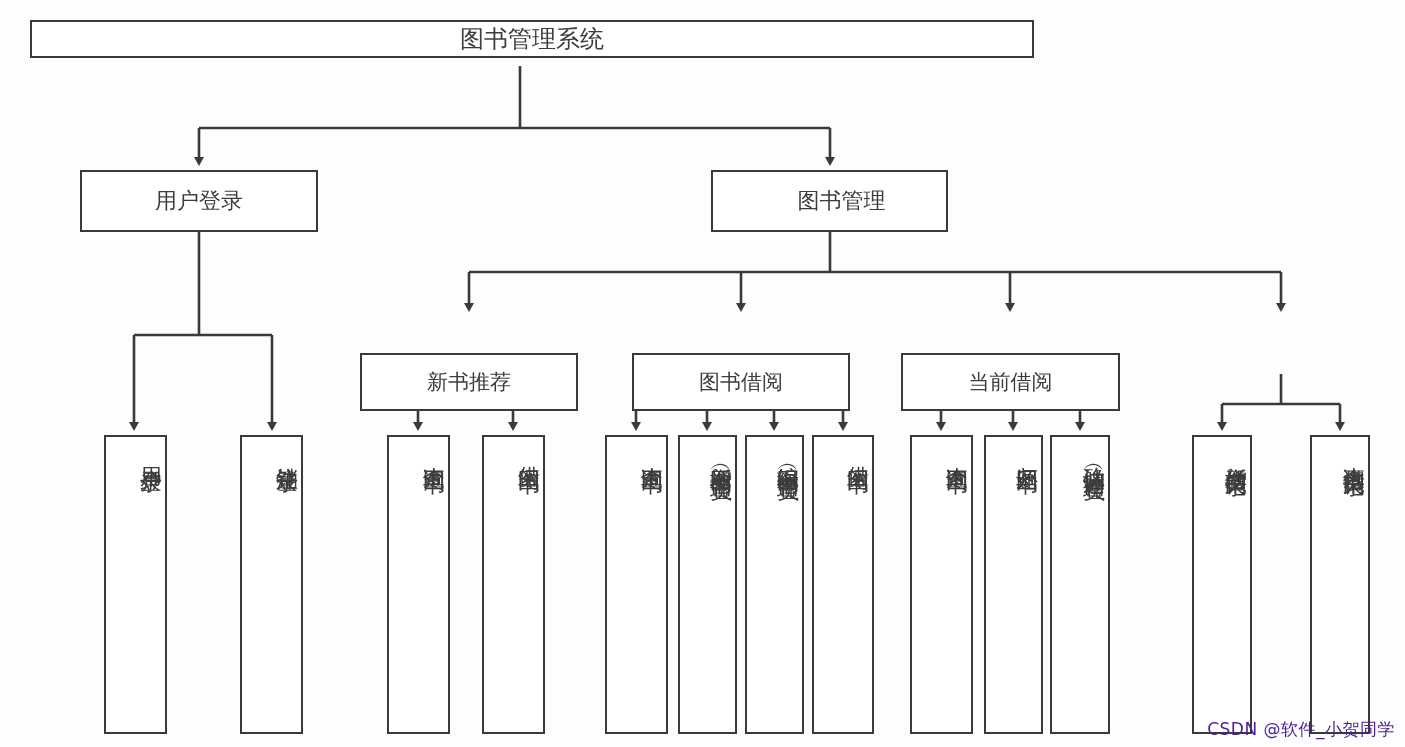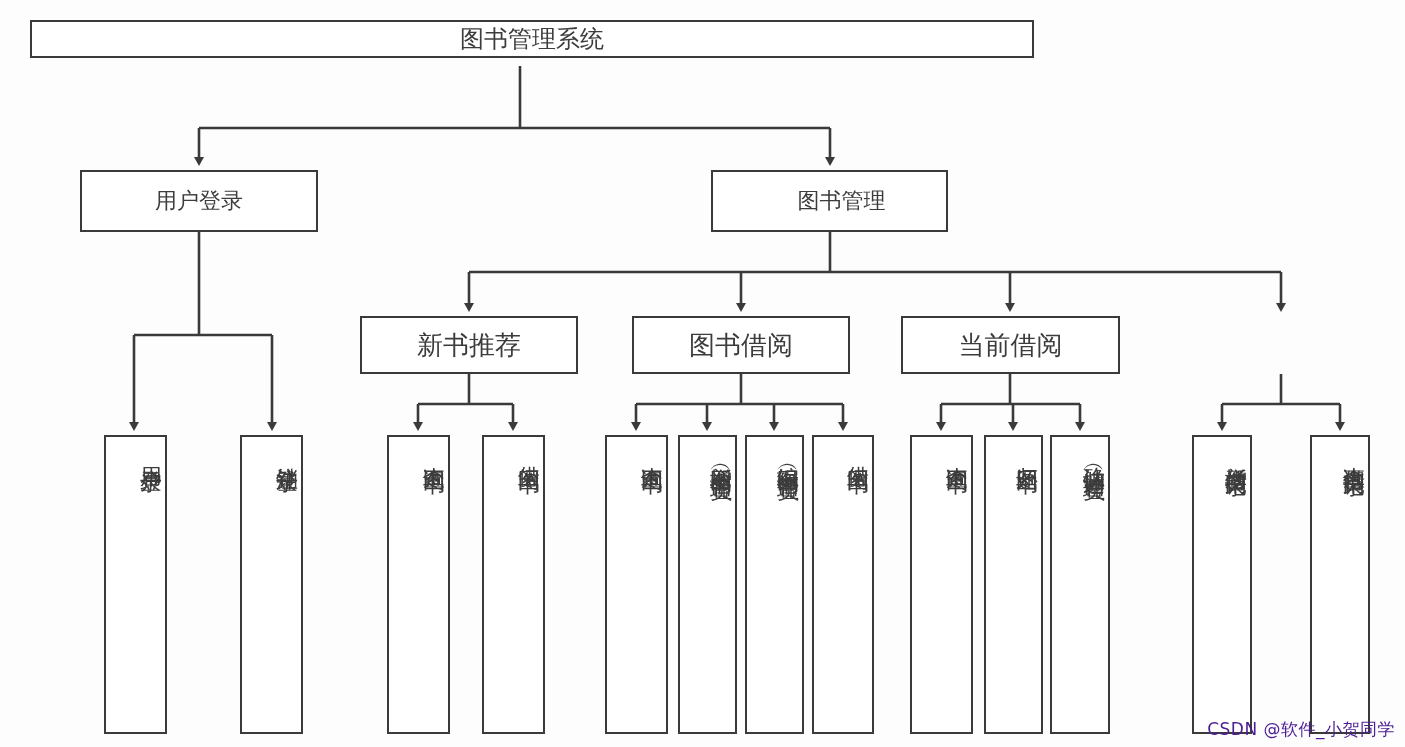--- a/index.html
+++ b/index.html
@@ -29,21 +29,22 @@
     color: #3c3c3c;
     line-height: 1.25;
   }
   .node.root {
     font-size: 24px;
   }
   .node.level2 {
     font-size: 22px;
   }
   .node.level3 {
-    font-size: 26px;
+    font-size: 21px;
+    margin-top: 37px;
   }
   .node.leaf {
     font-size: 22px;
     writing-mode: vertical-rl;
     text-orientation: upright;
     letter-spacing: 2px;
     padding-top: 12px;
     align-items: flex-start;
     justify-content: flex-start;
   }

